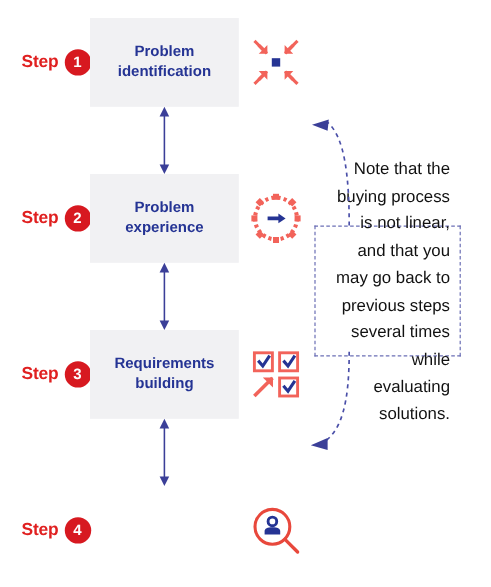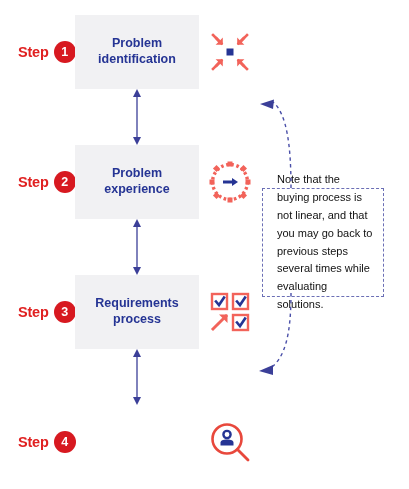--- a/index.html
+++ b/index.html
@@ -112,24 +112,25 @@
     width: 122px;
     height: 109px;
     border: 1px dashed #6b6fb5;
     box-sizing: border-box;
     display: flex;
     align-items: center;
     justify-content: flex-start;
   }
   .note-text {
     color: #111111;
-    font-size: 11px;
+    font-size: 14px;
     line-height: 1.62;
     padding: 0 8px 0 14px;
     white-space: pre-line;
+    text-align: right;
   }
 
   .loop-arrow {
     position: absolute;
   }
   .loop-arrow.top { left: 243px; top: 92px; width: 130px; height: 100px; }
   .loop-arrow.bottom { left: 243px; top: 293px; width: 130px; height: 86px; }
 </style>
 </head>
 <body>
@@ -211,21 +212,21 @@
     </svg>
   </div>
 
   <div class="step-row r3">
     <div class="step-tag">
       <span class="step-word">Step</span>
       <span class="step-badge">3</span>
     </div>
     <div class="step-box">
       <span class="step-box-label">Requirements
-process</span>
+building</span>
     </div>
     <div class="step-icon">
       <svg width="44" height="44" viewBox="0 0 44 44">
         <g fill="none" stroke="#f2635a" stroke-width="2.4">
           <rect x="4" y="4" width="15" height="15"></rect>
           <rect x="25" y="4" width="15" height="15"></rect>
           <rect x="25" y="25" width="15" height="15"></rect>
         </g>
         <g fill="none" stroke="#253494" stroke-width="2.6" stroke-linecap="square">
           <path d="M8,11.5 L11,15 L16,7.5"></path>

